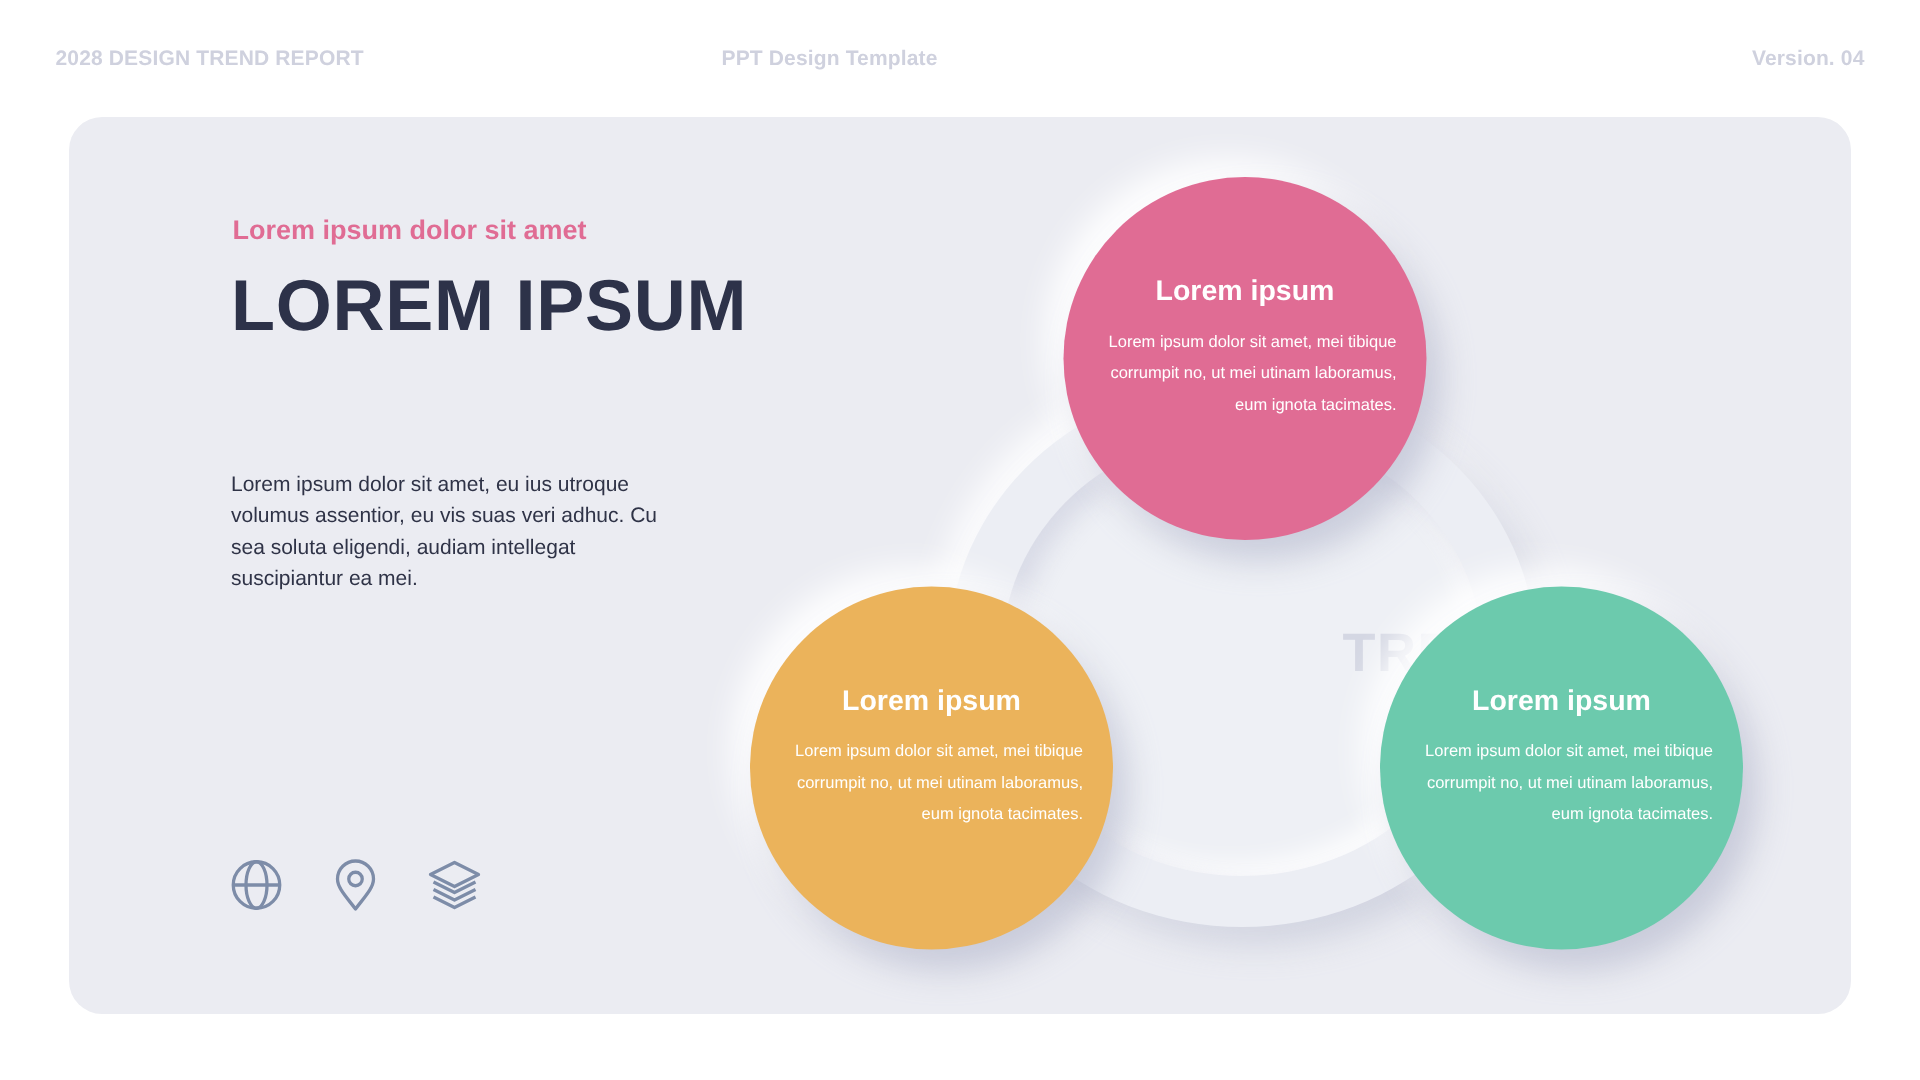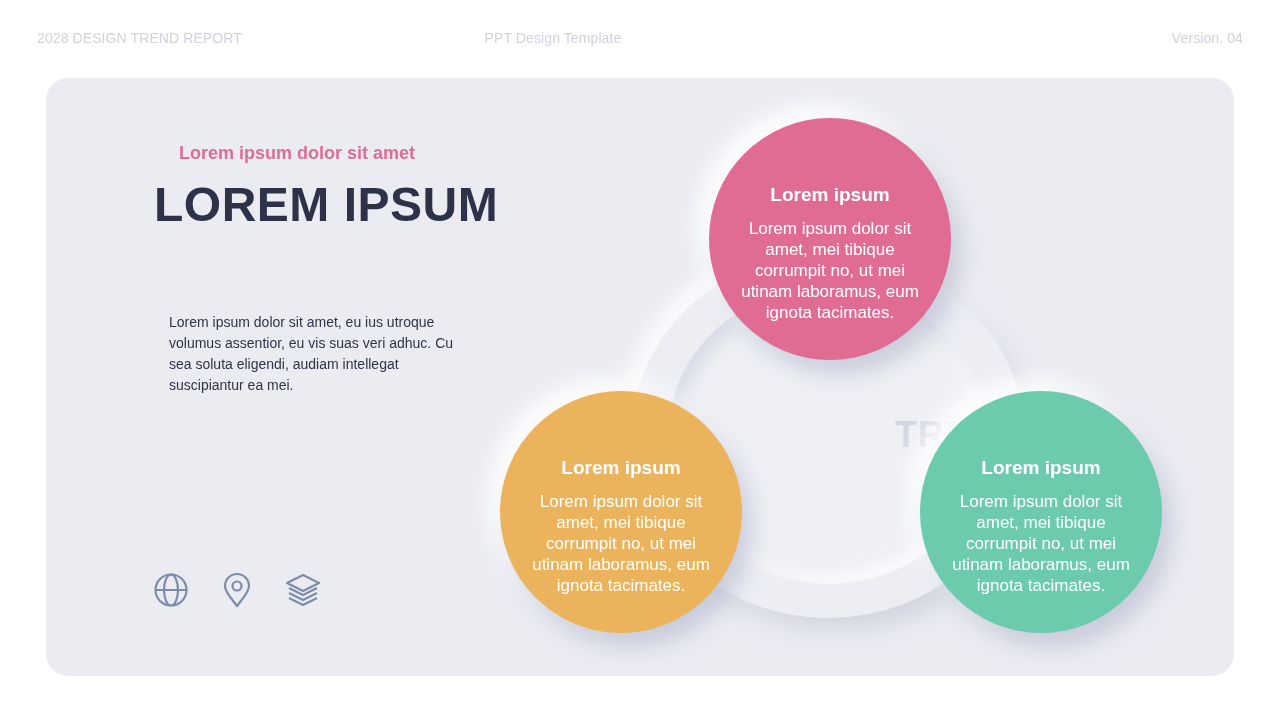--- a/index.html
+++ b/index.html
@@ -1,44 +1,44 @@
 <!DOCTYPE html>
 <html><head>
   <meta charset="utf-8">
   <style>
     * { box-sizing: border-box; margin: 0; padding: 0; }
     html, body { width: 1280px; height: 720px; background: #ffffff; overflow: hidden; }
     body { position: relative; font-family: "Liberation Sans", sans-serif; }
 
-    .hdr { position: absolute; top: 30px; font-size: 14px; font-weight: normal; color: #cfd1de; letter-spacing: 0.1px; }
+    .hdr { position: absolute; top: 30px; font-size: 14px; font-weight: bold; color: #cfd1de; letter-spacing: 0.1px; }
     .hdr-left { left: 37px; }
     .hdr-center { left: 0; width: 1106px; text-align: center; top: 30px; }
     .hdr-right { right: 37px; }
 
     .panel { position: absolute; left: 46px; top: 78px; width: 1188px; height: 598px; background: #ebecf2; border-radius: 22px; overflow: hidden; }
 
-    .kicker { position: absolute; left: 109px; top: 65px; font-size: 18px; font-weight: bold; color: #e06c94; margin-left: 24px; }
+    .kicker { position: absolute; left: 109px; top: 65px; font-size: 18px; font-weight: bold; color: #e06c94; }
     .title { position: absolute; left: 108px; top: 98px; font-size: 48px; line-height: 57px; font-weight: bold; color: #2d3249; letter-spacing: 0.5px; }
-    .body-text { position: absolute; left: 123px; top: 234px; width: 300px; font-size: 14px; line-height: 21px; color: #2f3347; }
+    .body-text { position: absolute; left: 108px; top: 234px; width: 300px; font-size: 14px; line-height: 21px; color: #2f3347; }
 
     .icons { position: absolute; left: 107px; top: 494px; display: flex; gap: 30px; }
     .icons .ic { width: 36px; height: 36px; }
     .icons svg { width: 36px; height: 36px; }
 
     
     .ring { position: absolute; left: 586px; top: 175px; width: 392px; height: 365px; border-radius: 50%; background: #eceef4;
             box-shadow: 10px 12px 22px rgba(180,184,205,0.45), -10px -10px 22px rgba(255,255,255,0.9); }
     .ring-inner { position: absolute; left: 36px; top: 34px; right: 36px; bottom: 34px; border-radius: 50%; background: #eef0f5;
             box-shadow: inset 8px 8px 16px rgba(190,194,212,0.45), inset -8px -8px 16px rgba(255,255,255,0.85); }
     .trend { position: absolute; left: 586px; width: 392px; top: 336px; text-align: right; font-size: 36px; font-weight: bold; color: #d4d7e3; letter-spacing: 1px; }
 
     .circle { position: absolute; width: 242px; height: 242px; border-radius: 50%; color: #ffffff; text-align: center;
               box-shadow: 10px 14px 22px rgba(160,165,190,0.45), -12px -12px 22px rgba(255,255,255,0.95); }
     .circle .c-title { position: absolute; left: 0; right: 0; top: 66px; font-size: 19px; font-weight: bold; }
-    .circle .c-text { position: absolute; left: 20px; right: 20px; top: 100px; font-size: 17px; line-height: 21px; }
+    .circle .c-text { position: absolute; left: 20px; right: 20px; top: 100px; font-size: 11px; line-height: 21px; text-align: right; }
     .c-pink { left: 663px; top: 40px; background: #e06c94; }
     .c-orange { left: 454px; top: 313px; background: #ebb35b; }
     .c-green { left: 874px; top: 313px; background: #6ccaad; }
   </style>
 </head>
 <body>
 
 <div class="hdr hdr-left">2028 DESIGN TREND REPORT</div>
 <div class="hdr hdr-center">PPT Design Template</div>
 <div class="hdr hdr-right">Version. 04</div>

